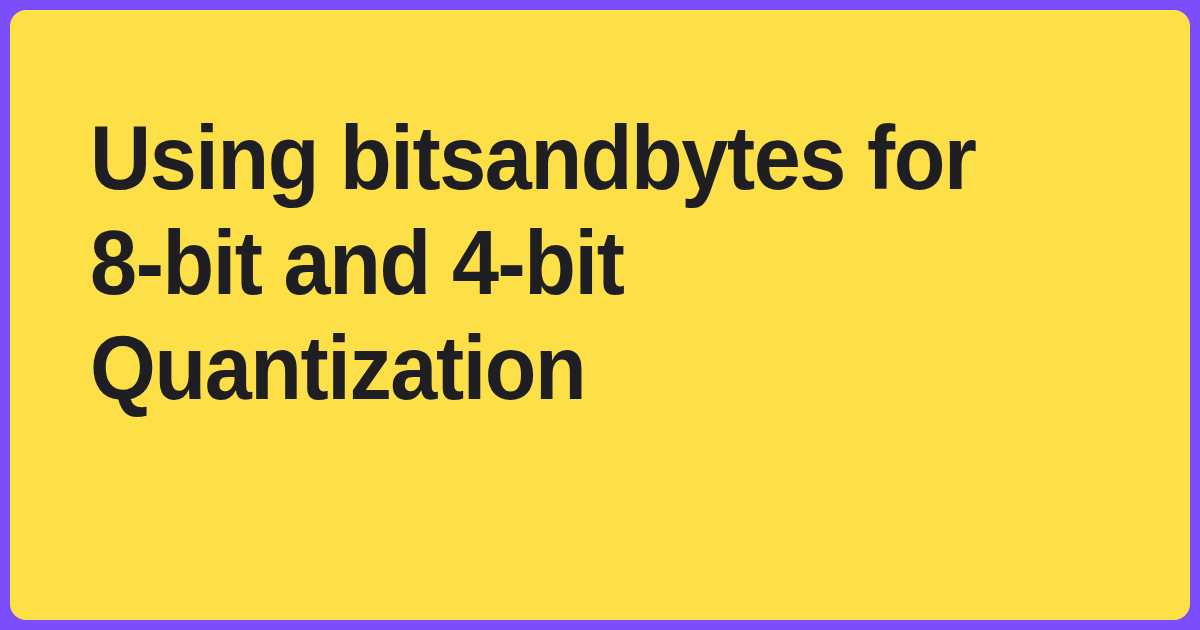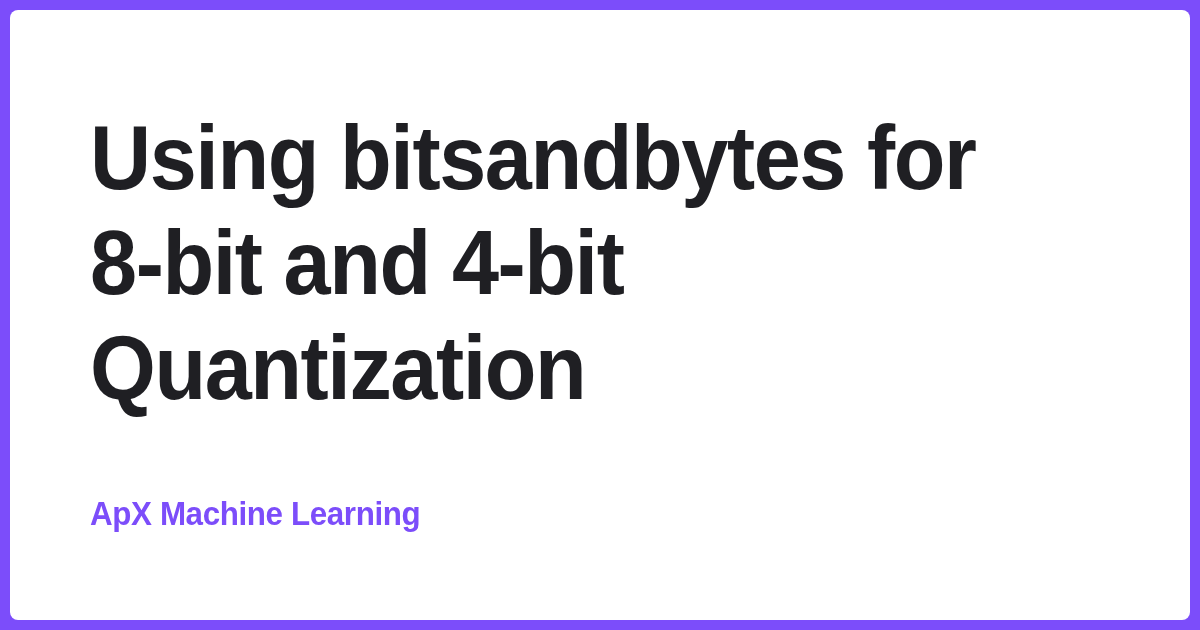--- a/index.html
+++ b/index.html
@@ -23,22 +23,22 @@
     height: 630px;
     background: #7c4dfa;      
     padding: 10px;
   }
 
   
   .card-surface {
     box-sizing: border-box;
     width: 100%;
     height: 100%;
-    background: #ffffff;      
-    border-radius: 8px;
+    background: #fde047;      
+    border-radius: 16px;
     position: relative;
     overflow: hidden;
   }
 
   
   .title-block {
     position: absolute;
     left: 80px;
     top: 96px;
     right: 72px;
@@ -81,18 +81,15 @@
 </head>
 <body>
 
 <div class="og-card">
   <div class="card-surface">
 
     <div class="title-block">
       <h1 class="og-title">Using bitsandbytes for 8-bit and 4-bit Quantization</h1>
     </div>
 
-    <div class="byline-block">
-      <p class="og-byline">ApX Machine Learning</p>
-    </div>
 
   </div>
 </div>
 
 </body></html>

